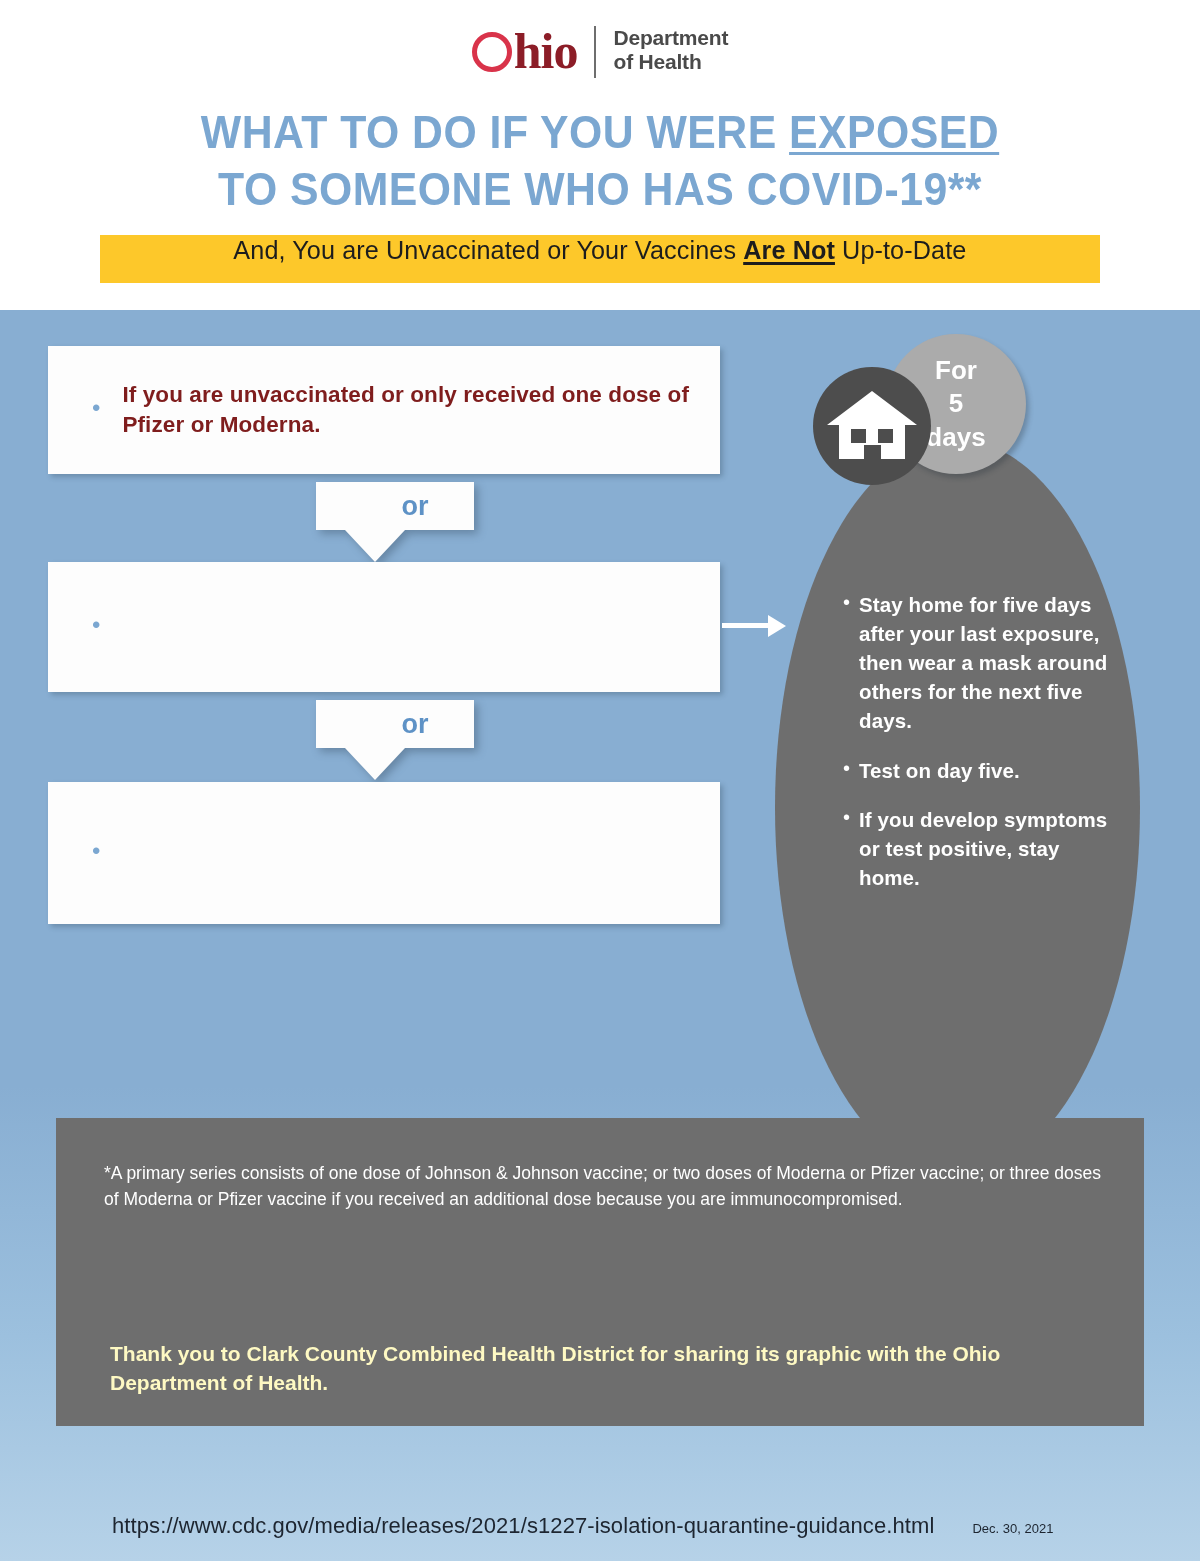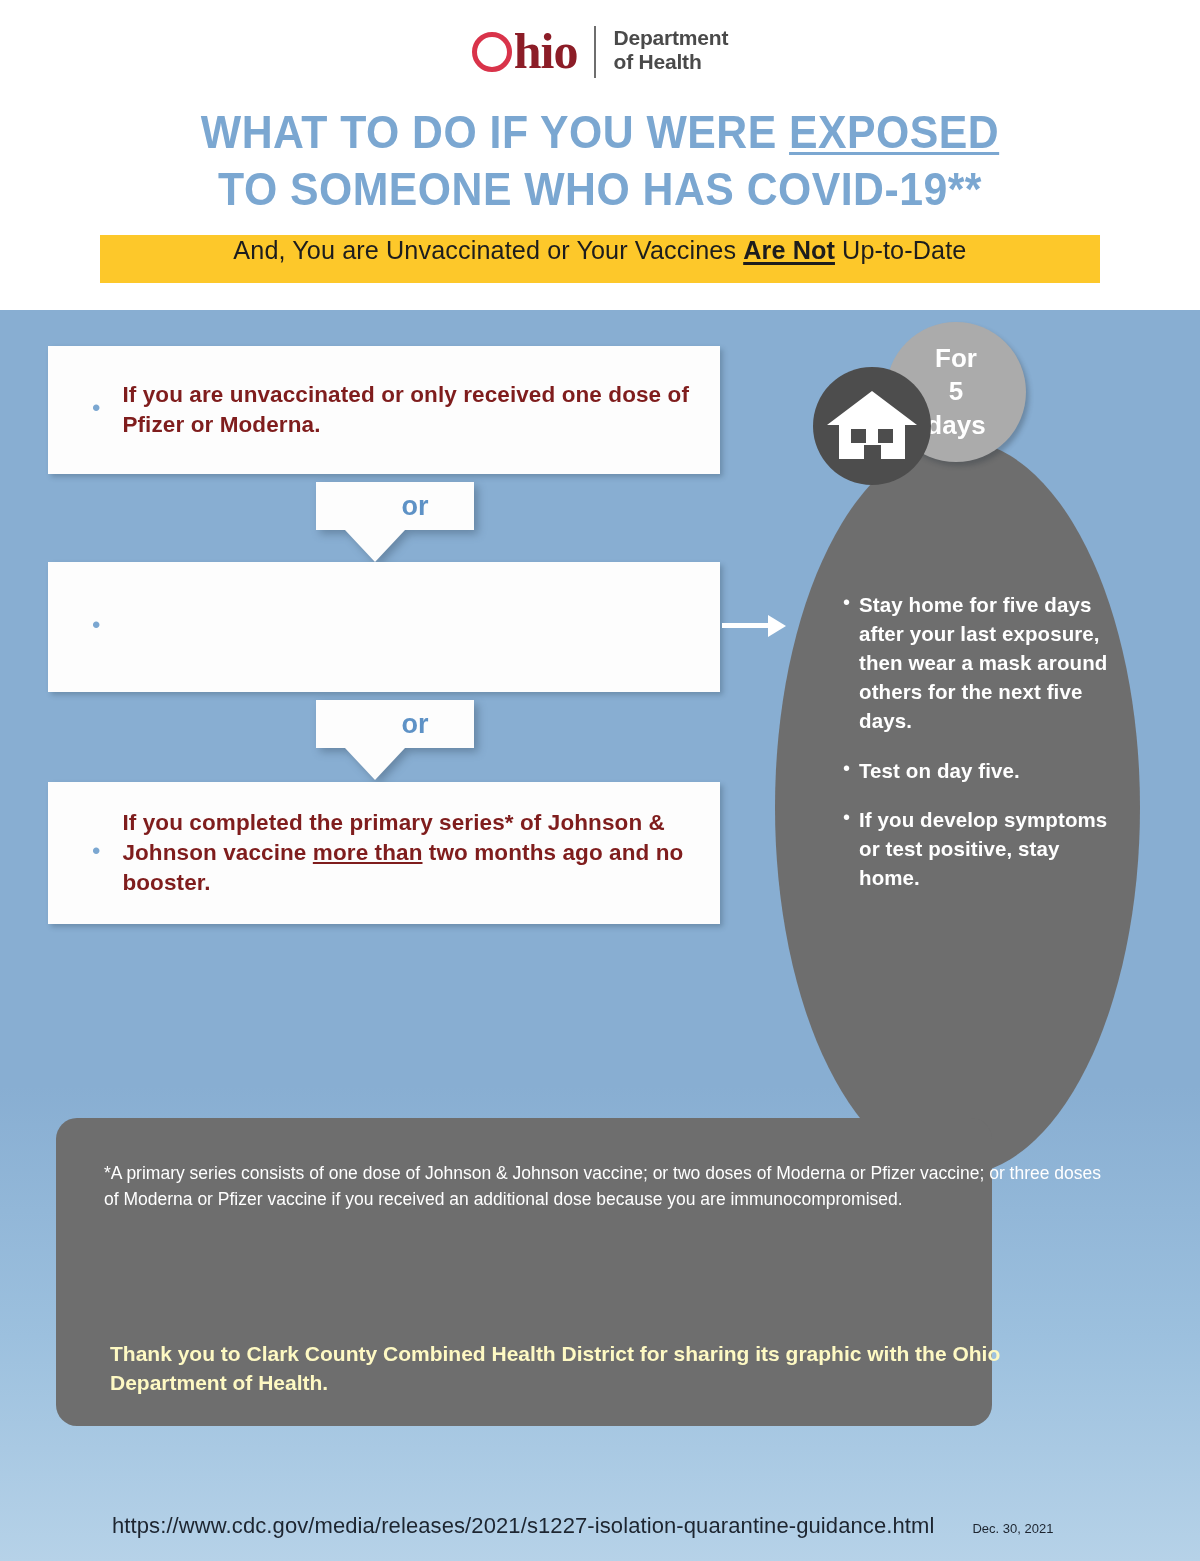--- a/index.html
+++ b/index.html
@@ -259,21 +259,21 @@
     top: 57px;
     width: 118px;
     height: 118px;
     border-radius: 50%;
     background: #4D4D4D;
     z-index: 3;
   }
   .days-circle {
     position: absolute;
     left: 886px;
-    top: 12px;
+    top: 24px;
     width: 140px;
     height: 140px;
     border-radius: 50%;
     background: #ABABAB;
     z-index: 2;
     display: flex;
     flex-direction: column;
     align-items: center;
     justify-content: center;
     box-shadow: 3px 4px 5px rgba(40,50,60,0.3);
@@ -285,24 +285,23 @@
     color: #ffffff;
     line-height: 1.28;
     text-align: center;
   }
 
   
   .gray-box {
     position: absolute;
     left: 56px;
     top: 808px;
-    width: 936px;
+    width: 1088px;
     height: 308px;
     background: #6E6E6E;
-    border-radius: 21px;
   }
   .footnote {
     position: absolute;
     left: 48px;
     top: 43px;
     width: 1000px;
     font-family: "Liberation Sans Narrow", "Liberation Sans", sans-serif;
     font-size: 17.5px;
     color: #ffffff;
     line-height: 1.47;
@@ -399,21 +398,20 @@
   <div class="or-arrow" id="or-2">
     <div class="or-box">
       <span class="or-label">or</span>
     </div>
     <div class="or-point"></div>
   </div>
 
   <div class="card" id="card-3">
     <div class="card-inner">
       <span class="card-bullet">•</span>
-      <span class="card-text"><span>If you completed the primary series* of Johnson &amp; Johnson vaccine </span><u>more than</u><span> two months ago and no booster.</span></span>
     </div>
   </div>
 
   <div class="connector">
     <div class="connector-shaft"></div>
     <div class="connector-head"></div>
   </div>
 
   <div class="result-ellipse"></div>
 

